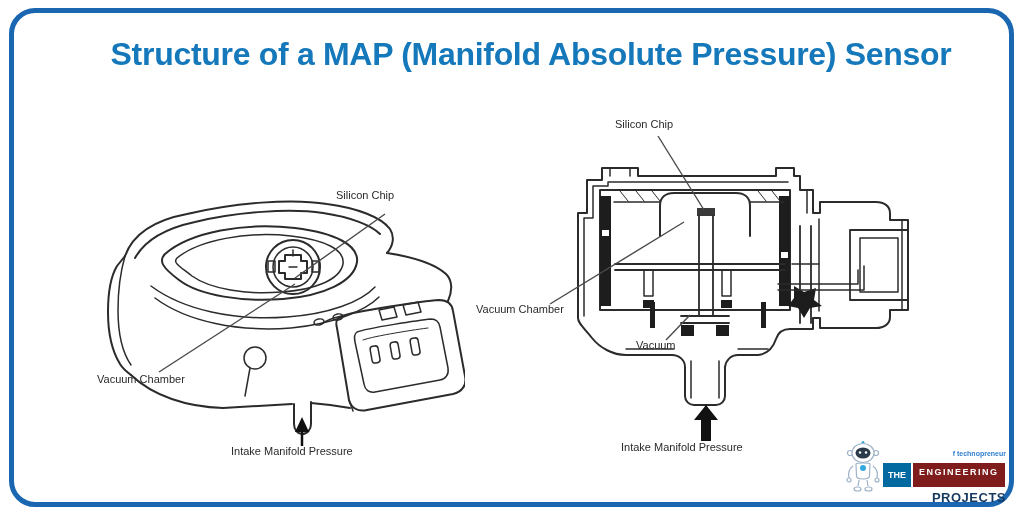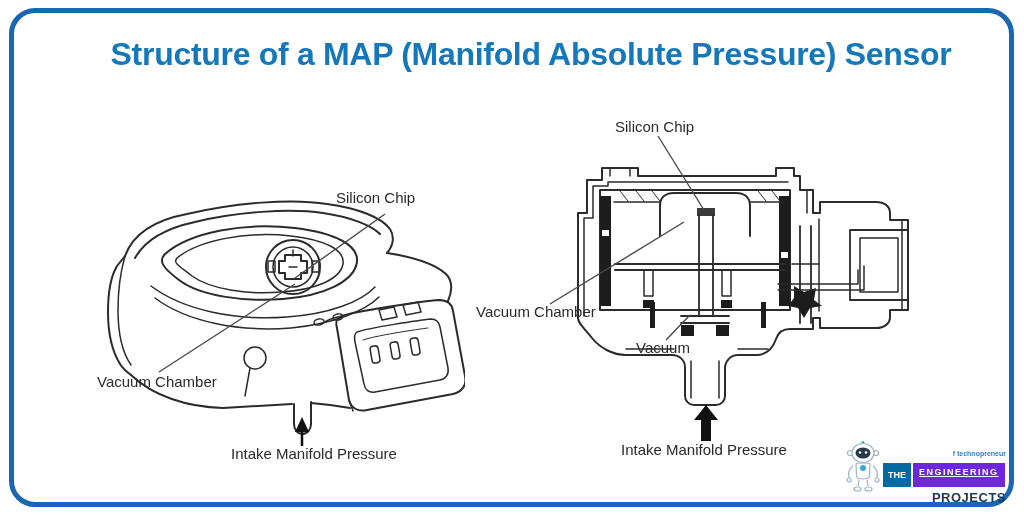--- a/index.html
+++ b/index.html
@@ -3,31 +3,31 @@
 <meta charset="utf-8">
 <style>
   html,body{margin:0;padding:0;background:#ffffff;}
   body{width:1024px;height:517px;position:relative;overflow:hidden;
        font-family:"Liberation Sans",sans-serif;}
   .frame{position:absolute;left:9px;top:8px;right:10px;bottom:10px;
          border:5px solid #1a66b0;border-radius:26px;background:#ffffff;}
   .title{position:absolute;left:0;right:0;top:36px;text-align:center;
          font-size:32px;font-weight:bold;letter-spacing:-0.3px;
          color:#1478ba;white-space:nowrap;padding-left:38px;}
-  .dlabel{position:absolute;font-size:15px;color:#2a2a2a;white-space:nowrap;}
+  .dlabel{position:absolute;font-size:11px;color:#2a2a2a;white-space:nowrap;}
   svg{position:absolute;}
   .logo{position:absolute;}
   .logo-tagline{position:absolute;left:930px;top:450px;width:76px;
                 font-size:7px;font-weight:bold;color:#2f7fd0;text-align:right;
                 white-space:nowrap;}
   .logo-row{position:absolute;left:883px;top:463px;display:flex;}
   .logo-the{background:#0369a1;color:#ffffff;font-size:9px;font-weight:bold;
             padding:7px 5px;line-height:10px;}
-  .logo-eng{background:#6d28d9;color:#ffffff;font-size:9px;font-weight:bold;
-            letter-spacing:1.5px;padding:4px 6px;line-height:10px;margin-left:2px;text-decoration:underline;}
+  .logo-eng{background:#7f1d1d;color:#ffffff;font-size:9px;font-weight:bold;
+            letter-spacing:1.5px;padding:4px 6px;line-height:10px;margin-left:2px;}
   .logo-projects{position:absolute;left:930px;top:490px;width:76px;
                  font-size:13px;font-weight:bold;color:#16395f;
                  text-align:right;letter-spacing:0.5px;}
 </style>
 </head>
 <body>
 
 <div class="frame"></div>
 
 <div class="title">Structure of a MAP (Manifold Absolute Pressure) Sensor</div>

